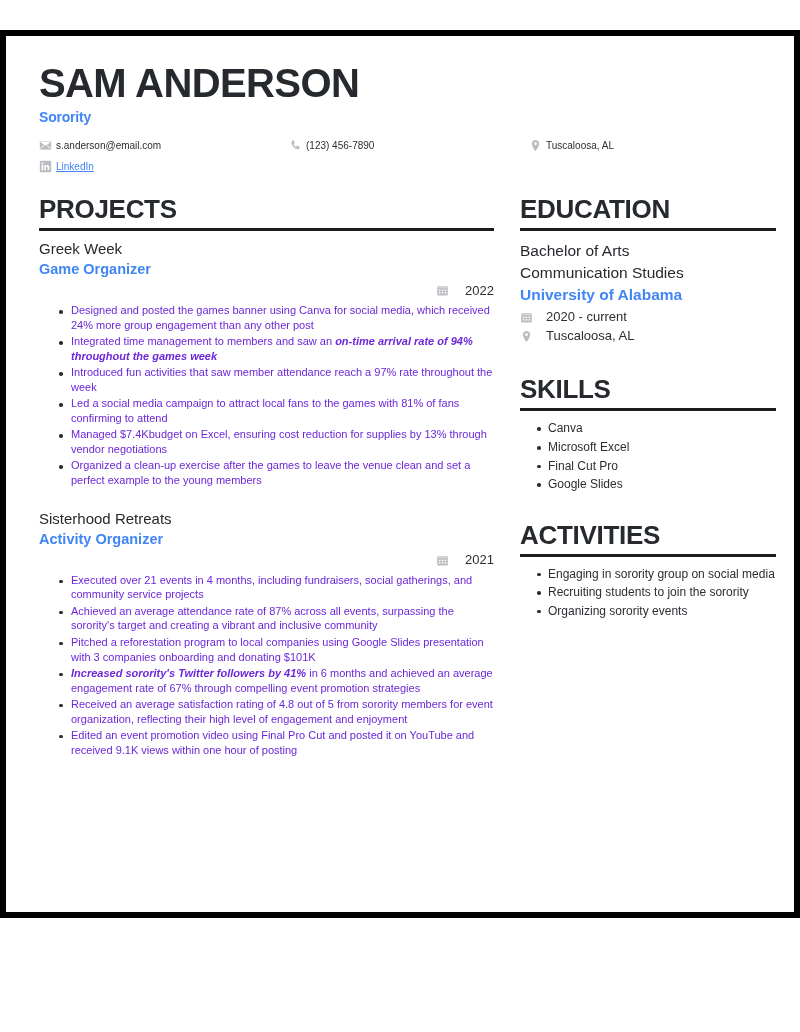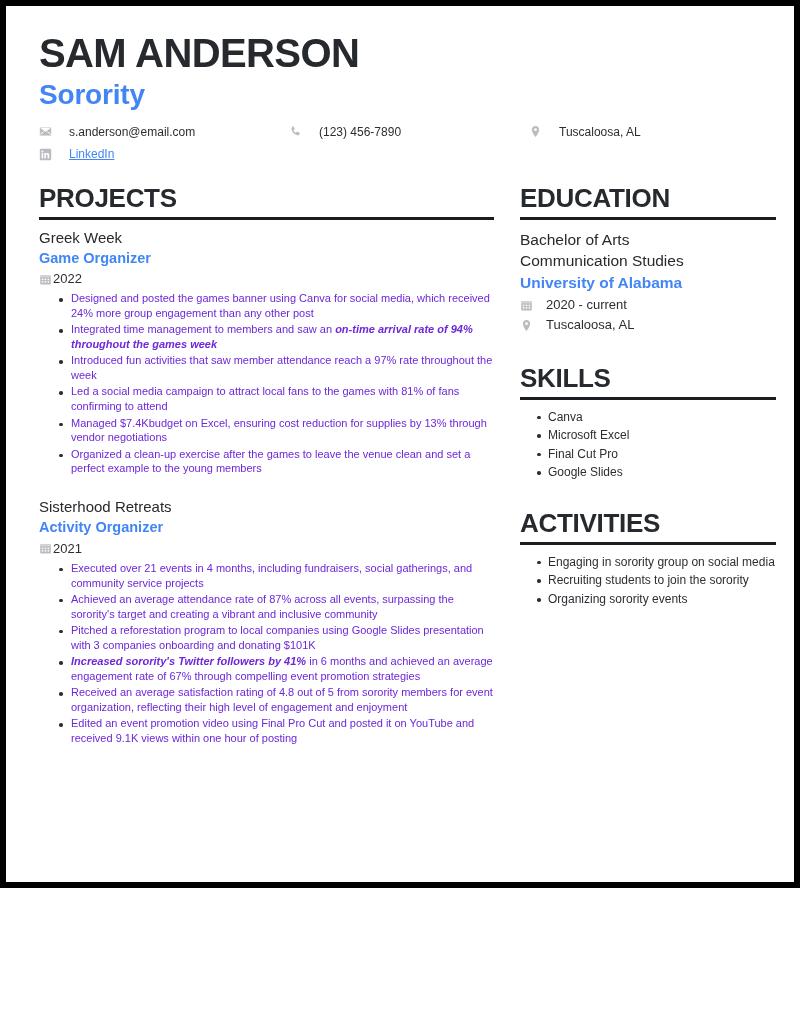--- a/index.html
+++ b/index.html
@@ -15,51 +15,52 @@
     overflow: hidden;
   }
 
   .page {
     box-sizing: border-box;
     width: 800px;
     height: 888px;
     border: 6px solid #000000;
     background: #ffffff;
     padding: 26px 30px 0 33px;
+    margin-top: 30px;
   }
 
   
   .name {
     font-size: 40px;
     font-weight: 700;
     letter-spacing: -0.6px;
     color: #26292d;
     line-height: 1.05;
     margin: 0 0 6px 0;
   }
   .role {
-    font-size: 28px;
+    font-size: 14px;
     font-weight: 700;
     color: #4285f4;
     letter-spacing: -0.2px;
     line-height: 1.1;
     margin: 0 0 14px 0;
   }
 
   .contact-grid {
     display: grid;
     grid-template-columns: 250px 240px auto;
     row-gap: 8px;
     margin-bottom: 4px;
   }
   .contact-item {
     display: flex;
     align-items: center;
-    gap: 17px;
-    font-size: 12px;
+    gap: 4px;
+    font-size: 10px;
     color: #2b2f33;
     line-height: 1.2;
   }
   .contact-item.link a,
   .contact-item.link .linktext {
     color: #4285f4;
     text-decoration: underline;
     cursor: pointer;
   }
 
@@ -110,25 +111,26 @@
   .entry-sub {
     font-size: 14.5px;
     font-weight: 700;
     color: #4285f4;
     line-height: 1.2;
     margin: 0 0 4px 0;
   }
   .entry-meta {
     display: flex;
     align-items: center;
-    gap: 1px;
+    gap: 16px;
     font-size: 13px;
     color: #2b2f33;
     margin-bottom: 4px;
     line-height: 1.25;
+    justify-content: flex-end;
   }
 
   ul.bullets {
     margin: 0;
     padding-left: 20px;
     list-style: none;
   }
   ul.bullets li {
     position: relative;
     font-size: 11px;

